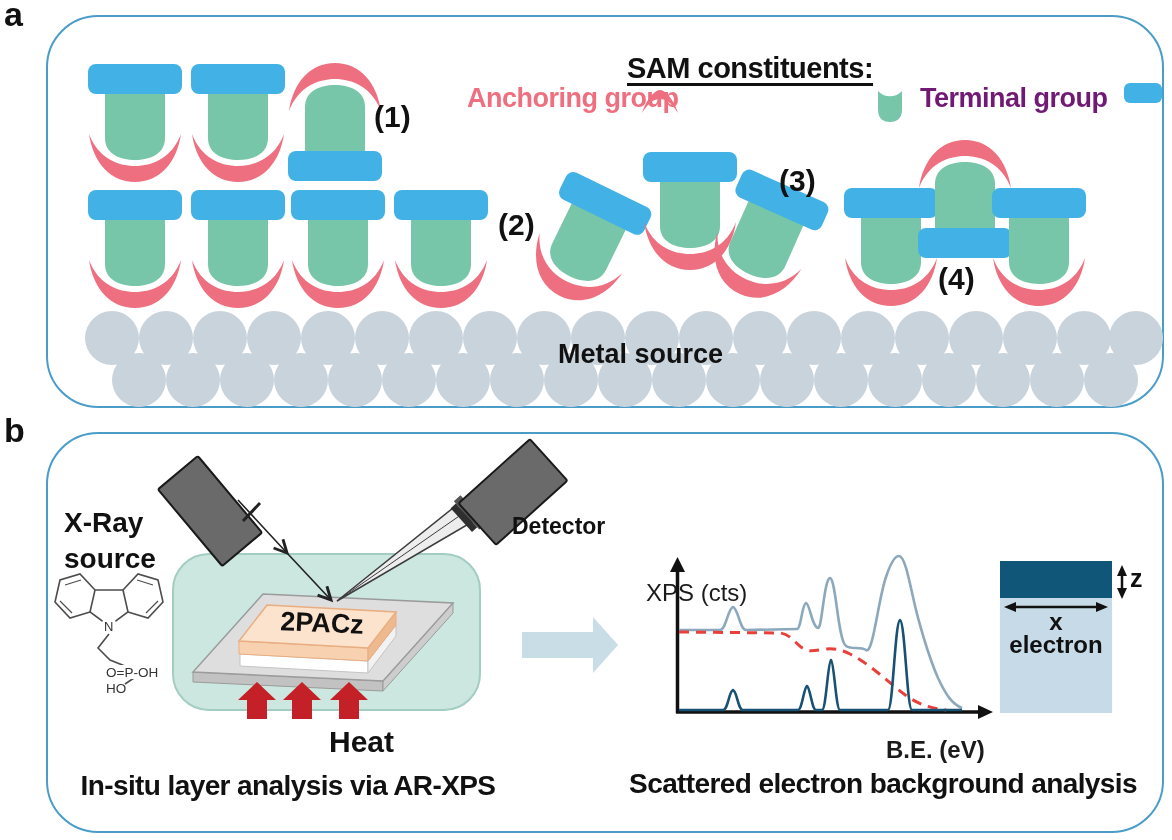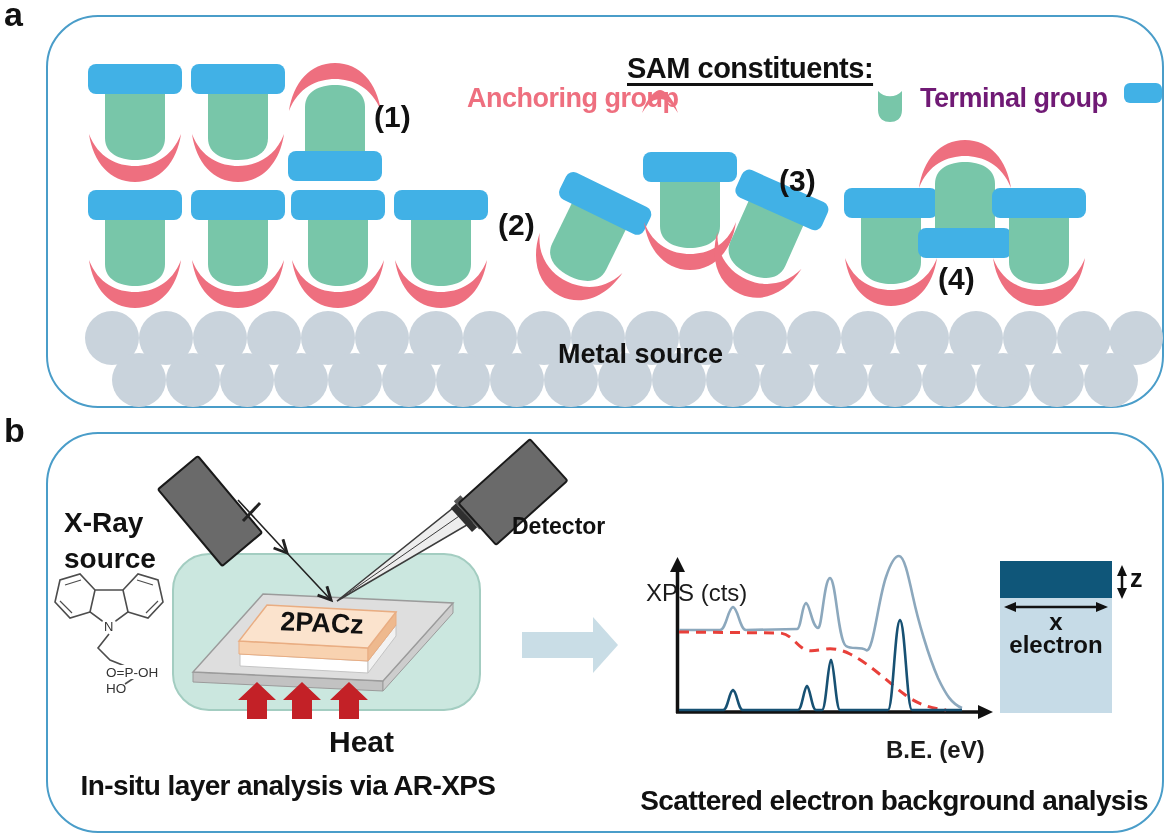--- a/index.html
+++ b/index.html
@@ -207,21 +207,21 @@
     <div>source</div>
   </div>
 
   <div class="lbl" style="left:512px;top:514px;font-size:23px;">Detector</div>
 
   <div class="lbl" style="left:270px;top:609px;width:104px;text-align:center;font-size:27px;transform:rotate(2.5deg);">2PACz</div>
 
   <div class="lbl" style="left:289px;top:725px;font-size:30px;margin-left:40px;">Heat</div>
 
   <div class="lbl caption" style="left:58px;top:771px;width:460px;text-align:center;">In-situ layer analysis via AR-XPS</div>
-  <div class="lbl caption" style="left:618px;top:786px;width:530px;text-align:right;">Scattered electron background analysis</div>
+  <div class="lbl caption" style="left:618px;top:769px;width:530px;text-align:center;">Scattered electron background analysis</div>
 
   <div class="axis-label" style="left:646px;top:531px;margin-top:48px;">XPS (cts)</div>
   <div class="axis-label" style="left:886px;top:736px;font-weight:bold;">B.E. (eV)</div>
 
   <div class="cov">
     <div>x</div>
     <div>electron</div>
   </div>
   <div class="lbl" style="left:1130px;top:565px;font-size:25px;">z</div>
 

